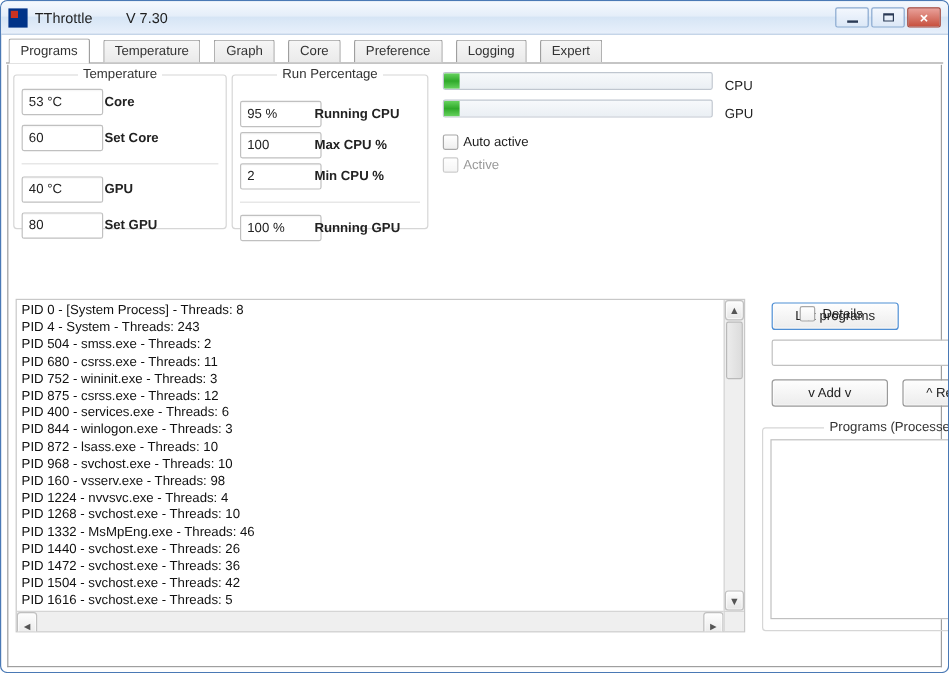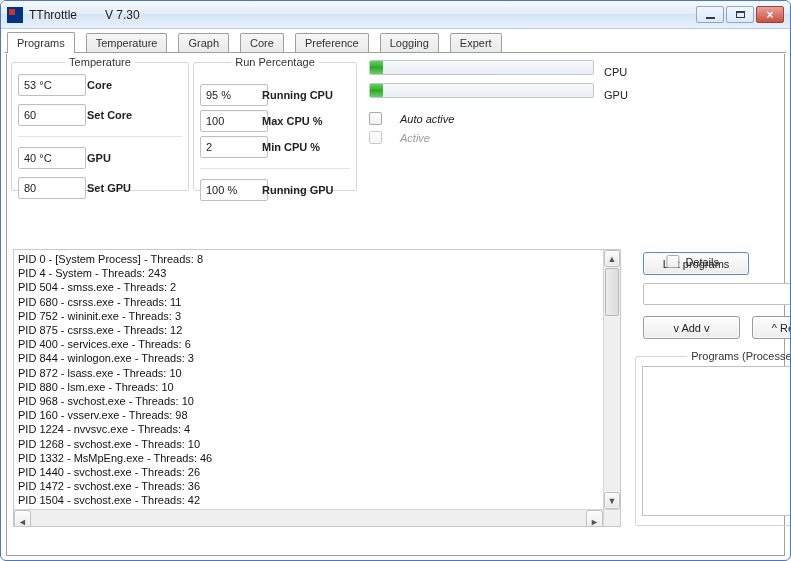--- a/index.html
+++ b/index.html
@@ -100,21 +100,21 @@
     background: linear-gradient(to bottom,#f7f9fb,#eaeff4); position:relative; overflow:hidden;
     margin-bottom:8px;
   }
   .progress .fill {
     position:absolute;left:0;top:0;bottom:0;width:8%;
     background: linear-gradient(to bottom,#67d35f,#2fa92a,#67d35f);
   }
   .progress-row { display:flex; align-items:center; gap:10px; }
   .progress-label { font-size:11px; color:#222; }
 
-  .checkbox-row { display:flex; align-items:center; gap:18px; margin-top:6px;font-style:italic;}
+  .checkbox-row { display:flex; align-items:center; gap:4px; margin-top:6px;}
   .checkbox {
     width:13px;height:13px;border:1px solid #a8a8a8;background:linear-gradient(to bottom,#fff,#efefef);
     border-radius:2px;
   }
   .checkbox.disabled { opacity:.6;}
   .cb-label{ font-size:11px; color:#222;}
   .cb-label.disabled{ color:#9a9a9a;}
 
   
   .process-list {
@@ -272,21 +272,20 @@
       <div class="inner" id="proclist">
           <div>PID 0 - [System Process] - Threads: 8</div>
           <div>PID 4 - System - Threads: 243</div>
           <div>PID 504 - smss.exe - Threads: 2</div>
           <div>PID 680 - csrss.exe - Threads: 11</div>
           <div>PID 752 - wininit.exe - Threads: 3</div>
           <div>PID 875 - csrss.exe - Threads: 12</div>
           <div>PID 400 - services.exe - Threads: 6</div>
           <div>PID 844 - winlogon.exe - Threads: 3</div>
           <div>PID 872 - lsass.exe - Threads: 10</div>
-          <div>PID 880 - lsm.exe - Threads: 10</div>
           <div>PID 968 - svchost.exe - Threads: 10</div>
           <div>PID 160 - vsserv.exe - Threads: 98</div>
           <div>PID 1224 - nvvsvc.exe - Threads: 4</div>
           <div>PID 1268 - svchost.exe - Threads: 10</div>
           <div>PID 1332 - MsMpEng.exe - Threads: 46</div>
           <div>PID 1440 - svchost.exe - Threads: 26</div>
           <div>PID 1472 - svchost.exe - Threads: 36</div>
           <div>PID 1504 - svchost.exe - Threads: 42</div>
           <div>PID 1616 - svchost.exe - Threads: 5</div>
           <div>PID 1680 - svchost.exe - Threads: 35</div>

